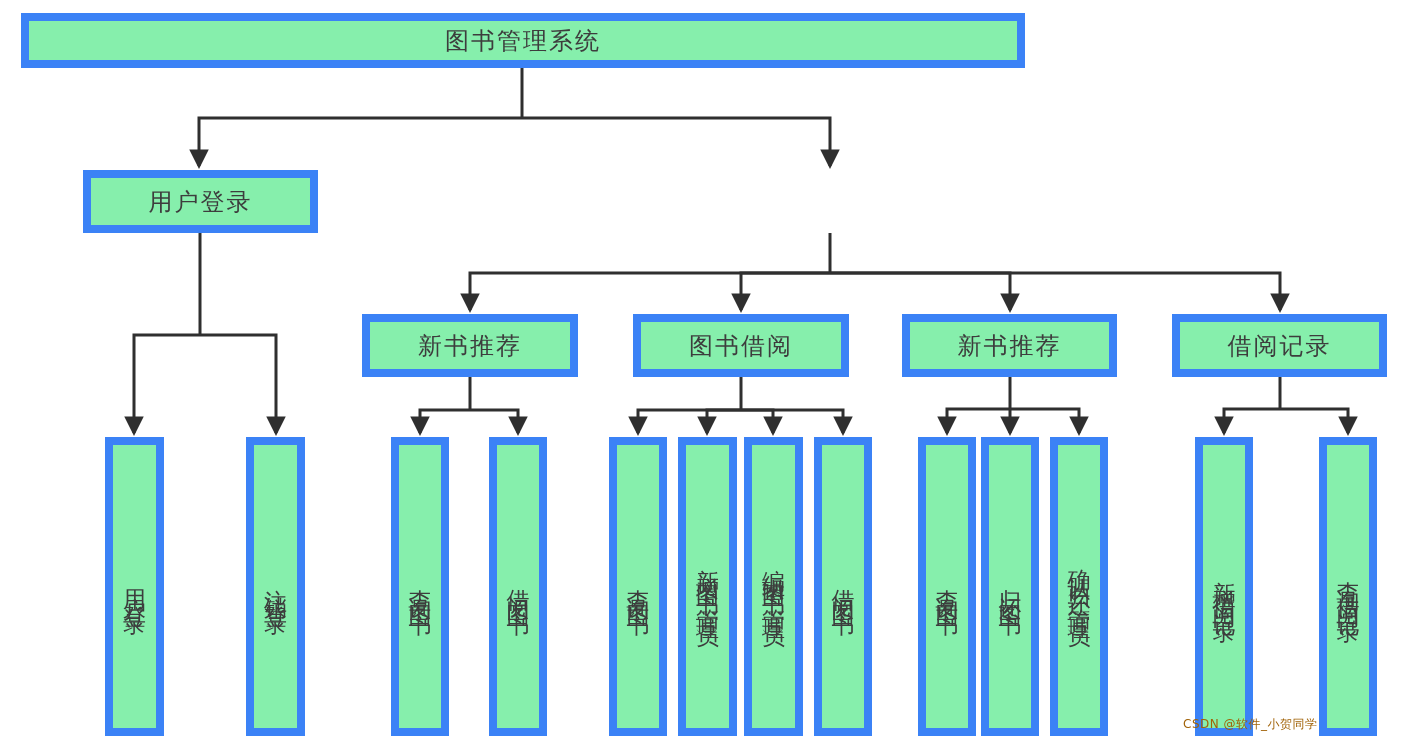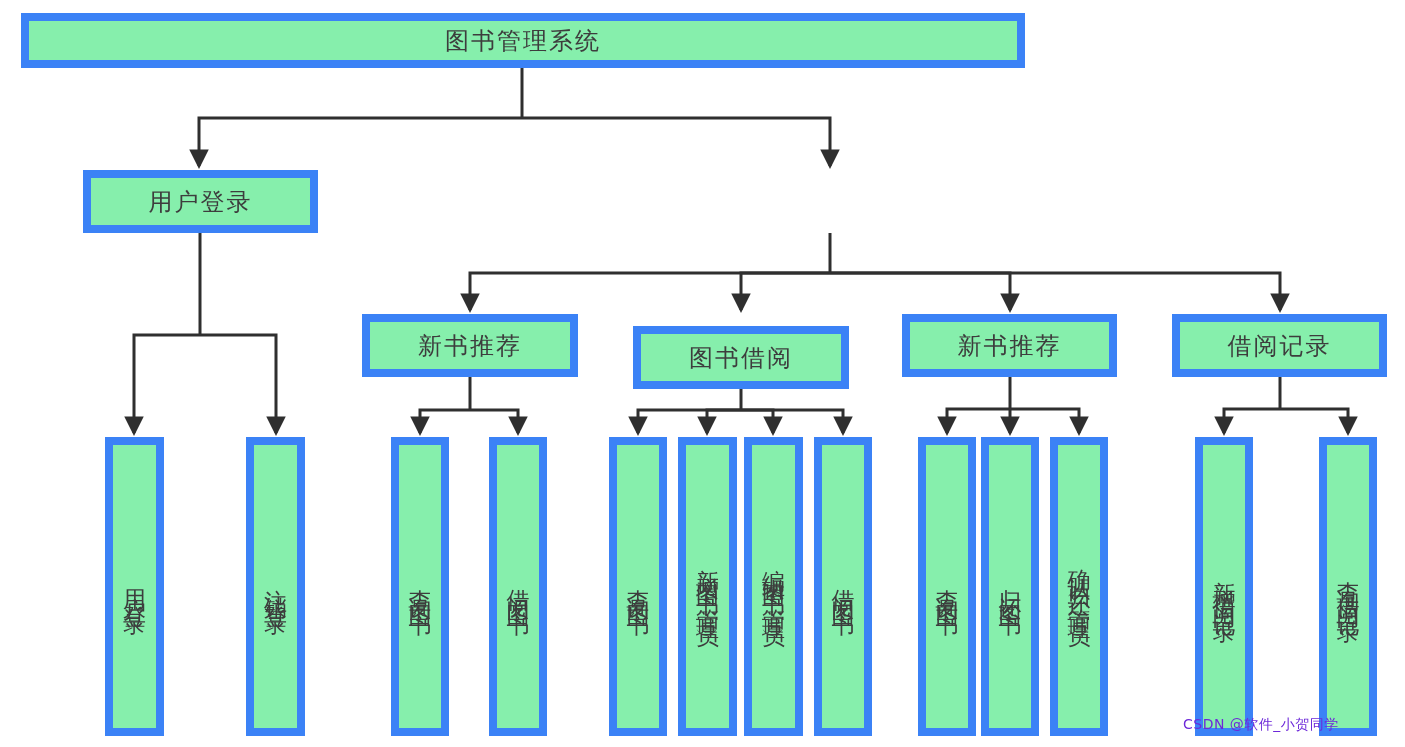--- a/index.html
+++ b/index.html
@@ -42,23 +42,23 @@
     text-orientation: mixed;
     font-size: 23px;
     letter-spacing: 8px;
     white-space: normal;
     line-height: 1;
   }
   .watermark {
     position: absolute;
     left: 1183px;
     top: 716px;
-    font-size: 14px;
+    font-size: 12px;
     letter-spacing: 0.5px;
-    color: #6d28d9;
+    color: #a16207;
     z-index: 2;
     white-space: nowrap;
   }
 </style>
 </head>
 <body>
 
 <div class="canvas">
 
   <svg class="connectors" width="1405" height="747" viewBox="0 0 1405 747">
@@ -102,21 +102,21 @@
       <path d="M 1280 409 L 1224 409 L 1224 433" marker-end="url(#arrow)"></path>
       <path d="M 1280 409 L 1348 409 L 1348 433" marker-end="url(#arrow)"></path>
     </g>
   </svg>
 
   <div class="node h-node" style="left:21px; top:13px; width:1004px; height:55px;">图书管理系统</div>
 
   <div class="node h-node" style="left:83px; top:170px; width:235px; height:63px;">用户登录</div>
 
   <div class="node h-node" style="left:362px; top:314px; width:216px; height:63px;">新书推荐</div>
-  <div class="node h-node" style="left:633px; top:314px; width:216px; height:63px;margin-top:12px;">图书借阅</div>
+  <div class="node h-node" style="left:633px; top:314px; width:216px; height:63px;">图书借阅</div>
   <div class="node h-node" style="left:902px; top:314px; width:215px; height:63px;">新书推荐</div>
   <div class="node h-node" style="left:1172px; top:314px; width:215px; height:63px;">借阅记录</div>
 
   <div class="node leaf" style="left:105px; top:437px; width:59px; height:299px;">用户登录</div>
   <div class="node leaf" style="left:246px; top:437px; width:59px; height:299px;">注销登录</div>
 
   <div class="node leaf" style="left:391px; top:437px; width:58px; height:299px;">查询图书</div>
   <div class="node leaf" style="left:489px; top:437px; width:58px; height:299px;">借阅图书</div>
 
   <div class="node leaf" style="left:609px; top:437px; width:58px; height:299px;">查询图书</div>

